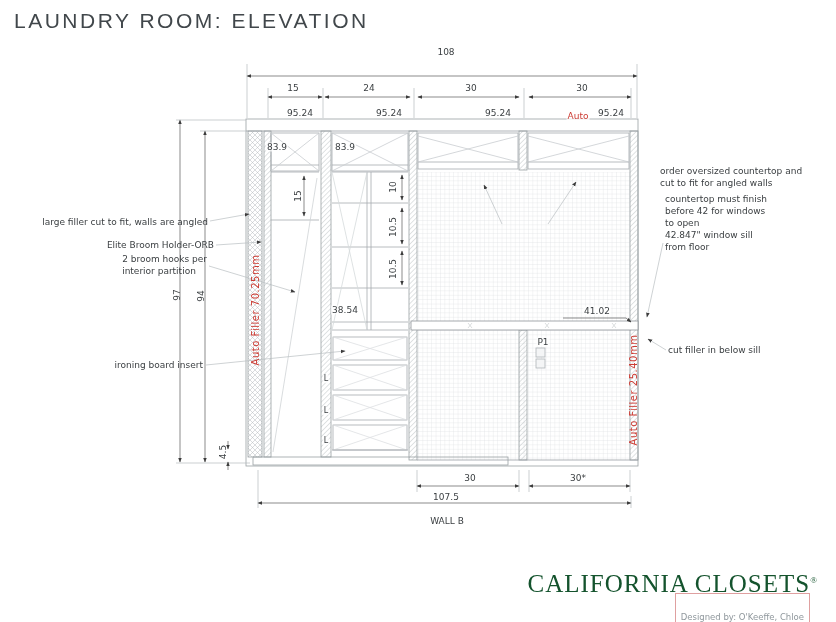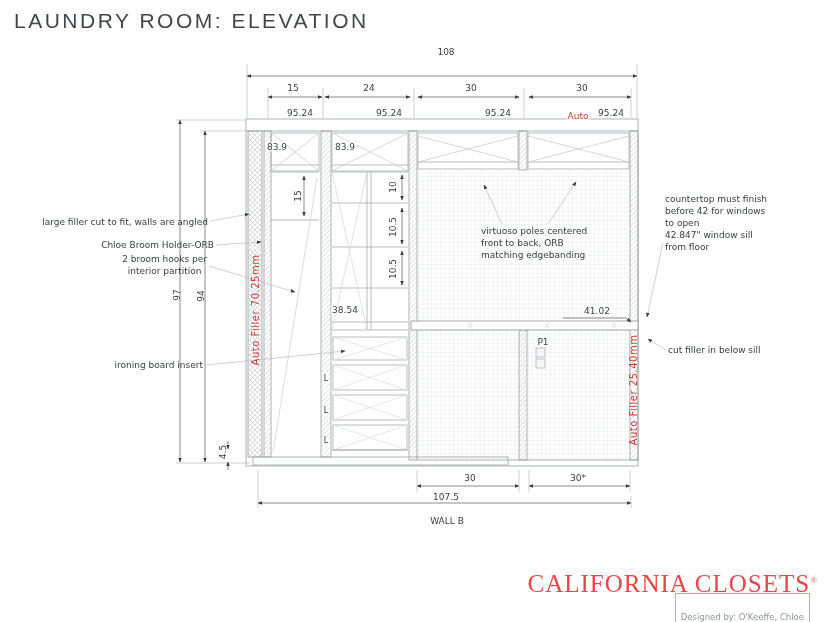--- a/index.html
+++ b/index.html
@@ -10,23 +10,23 @@
          font-size:21px;letter-spacing:2.5px;color:#41474b;font-weight:400;}
   .lbl{position:absolute;font-size:9px;color:#3c4043;transform:translate(-50%,-50%);
        white-space:nowrap;background:rgba(255,255,255,.75);padding:0 1px;line-height:1;}
   .vlbl{position:absolute;font-size:9px;color:#3c4043;transform:translate(-50%,-50%) rotate(-90deg);
         white-space:nowrap;line-height:1;}
   .red{color:#cc3b33;}
   .vred{position:absolute;font-size:10px;color:#cc3b33;transform:translate(-50%,-50%) rotate(-90deg);
         white-space:nowrap;letter-spacing:.5px;line-height:1;}
   .sm{font-size:8px;}
   .ann{position:absolute;font-size:9px;line-height:12px;color:#3c4043;white-space:pre-line;}
-  .ann.r{text-align:center;}
+  .ann.r{text-align:left;}
   .brand{position:absolute;right:18px;top:570px;font-family:"Liberation Serif",serif;
-         font-size:25px;letter-spacing:1px;color:#ef4444;white-space:nowrap;text-align:center;}
+         font-size:25px;letter-spacing:1px;color:#14532d;white-space:nowrap;text-align:center;}
   .brand sup{font-size:9px;}
   .designed{position:absolute;right:26px;top:593px;font-size:8.5px;color:#8f979c;
             border:1px solid #dfa0a0;padding:18px 5px;white-space:nowrap;}
 </style>
 </head>
 <body>
 
 <div id="stage">
 
   <div class="title">LAUNDRY ROOM: ELEVATION</div>
@@ -219,27 +219,26 @@
 
   <div class="vred" style="left:256px;top:310px">Auto Filler 70.25mm</div>
   <div class="vred" style="left:634px;top:390px">Auto Filler 25.40mm</div>
 
   <div class="lbl" style="left:470px;top:478px">30</div>
   <div class="lbl" style="left:578px;top:478px">30*</div>
   <div class="lbl" style="left:446px;top:497px">107.5</div>
   <div class="lbl" style="left:447px;top:521px">WALL B</div>
 
   <div class="ann r" style="right:628px;top:216px">large filler cut to fit, walls are angled</div>
-  <div class="ann r" style="right:622px;top:239px">Chloe Broom Holder-ORB</div>
+  <div class="ann r" style="right:622px;top:239px">Elite Broom Holder-ORB</div>
   <div class="ann r" style="right:629px;top:253px">2 broom hooks per
 interior partition</div>
   <div class="ann r" style="right:633px;top:359px">ironing board insert</div>
-  <div class="ann" style="left:481px;top:225px">virtuoso poles centered
-front to back, ORB
-matching edgebanding</div>
+  <div class="ann" style="left:660px;top:165px">order oversized countertop and
+cut to fit for angled walls</div>
   <div class="ann" style="left:665px;top:193px">countertop must finish
 before 42 for windows
 to open
 42.847" window sill
 from floor</div>
   <div class="ann" style="left:668px;top:344px">cut filler in below sill</div>
 
   <div class="brand"><span>CALIFORNIA CLOSETS</span><sup>®</sup></div>
   <div class="designed">Designed by: O'Keeffe, Chloe</div>
 

